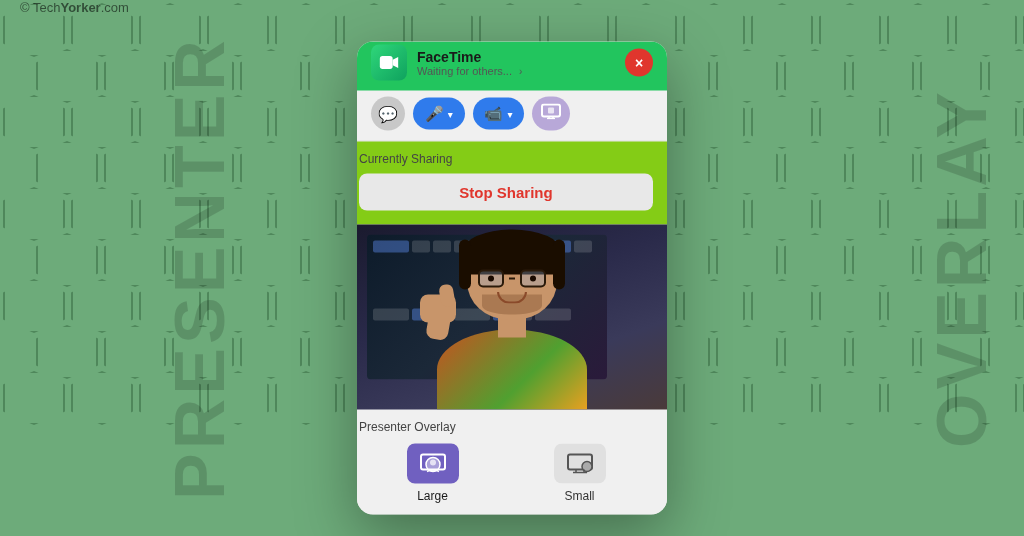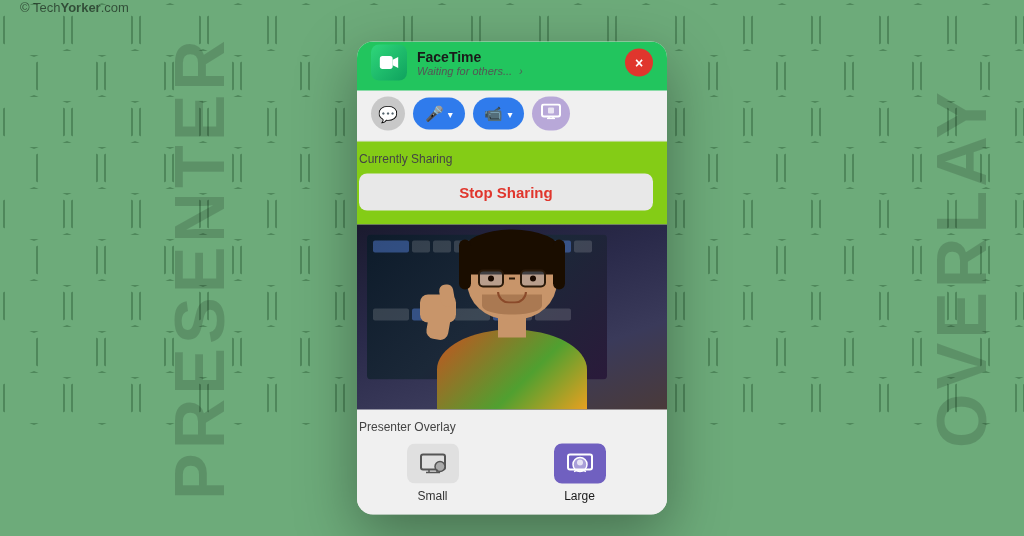--- a/index.html
+++ b/index.html
@@ -84,21 +84,20 @@
       font-weight: 600;
       color: #1a1a1a;
     }
 
     .app-status {
       font-size: 11px;
       color: #555;
       display: flex;
       align-items: flex-end;
       gap: 7px;
-      font-style: italic;
     }
 
     .app-status .chevron {
       font-size: 10px;
       color: #555;
     }
 
     .close-btn {
       width: 28px;
       height: 28px;
@@ -635,40 +634,40 @@
       </div>
     </div>
   </div>
 
   <div class="overlay-section">
     <div class="overlay-label">Presenter Overlay</div>
     <div class="overlay-options">
 
 
       <div class="overlay-option">
+        <div class="overlay-icon-box active">
+          <svg width="28" height="22" viewBox="0 0 28 22" fill="none">
+            <rect x="2" y="2" width="24" height="15" rx="2" stroke="white" stroke-width="2" fill="none"></rect>
+            <circle cx="14" cy="12" r="7" fill="rgba(255,255,255,0.4)" stroke="white" stroke-width="1.5"></circle>
+            <circle cx="14" cy="10" r="3" fill="rgba(255,255,255,0.7)"></circle>
+            <path d="M8 19 Q14 16 20 19" stroke="white" stroke-width="1.5" fill="none"></path>
+          </svg>
+        </div>
+        <span class="overlay-option-label active">Large</span>
+      </div>
+
+      <div class="overlay-option">
         <div class="overlay-icon-box">
           <svg width="28" height="22" viewBox="0 0 28 22" fill="none">
             <rect x="2" y="2" width="24" height="15" rx="2" stroke="#555" stroke-width="2" fill="none"></rect>
             <circle cx="21" cy="14" r="5" fill="#aaa" stroke="#555" stroke-width="1.5"></circle>
             <line x1="10" y1="17" x2="10" y2="20" stroke="#555" stroke-width="1.5"></line>
             <line x1="18" y1="17" x2="18" y2="20" stroke="#555" stroke-width="1.5"></line>
             <line x1="7" y1="20" x2="21" y2="20" stroke="#555" stroke-width="1.5"></line>
           </svg>
         </div>
         <span class="overlay-option-label">Small</span>
       </div>
 
-      <div class="overlay-option">
-        <div class="overlay-icon-box active">
-          <svg width="28" height="22" viewBox="0 0 28 22" fill="none">
-            <rect x="2" y="2" width="24" height="15" rx="2" stroke="white" stroke-width="2" fill="none"></rect>
-            <circle cx="14" cy="12" r="7" fill="rgba(255,255,255,0.4)" stroke="white" stroke-width="1.5"></circle>
-            <circle cx="14" cy="10" r="3" fill="rgba(255,255,255,0.7)"></circle>
-            <path d="M8 19 Q14 16 20 19" stroke="white" stroke-width="1.5" fill="none"></path>
-          </svg>
-        </div>
-        <span class="overlay-option-label active">Large</span>
-      </div>
-
     </div>
   </div>
 
 </div>
 
 </body></html>

